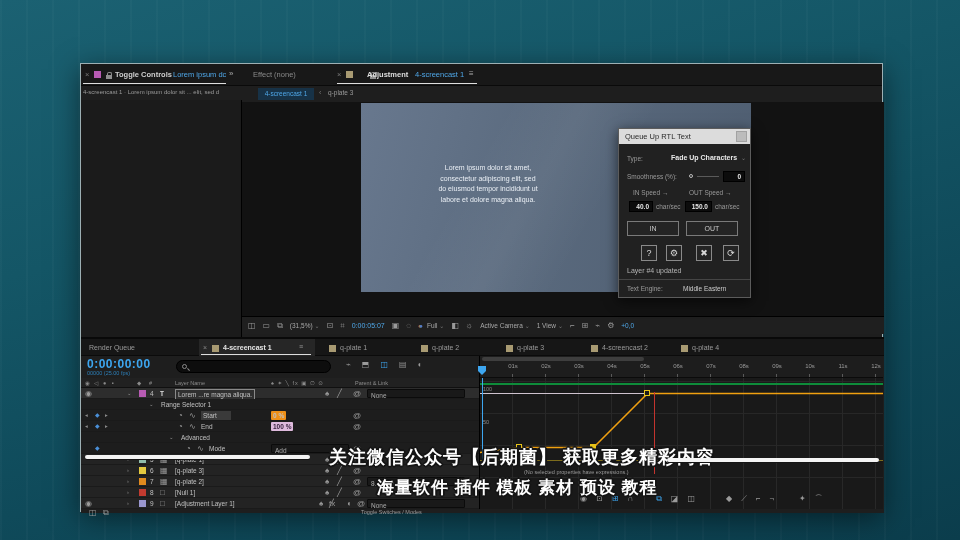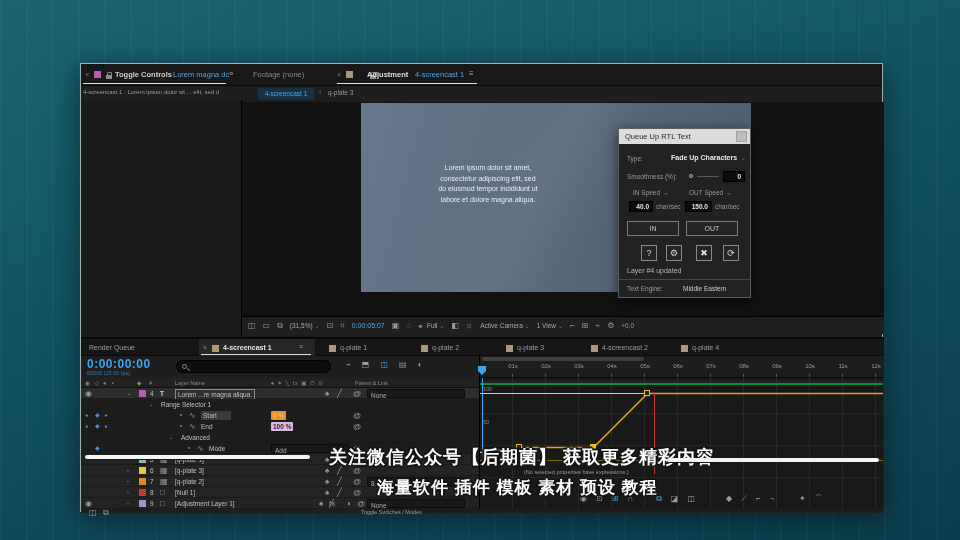--- a/index.html
+++ b/index.html
@@ -89,26 +89,26 @@
 <div id="stage">
 
   <div id="win">
 
     <div id="topbar">
       
       <span class="abs txt" style="left:4px;top:6px;color:#777">×</span>
       <span class="abs swatch" style="left: 13px; top: 7px; background: rgb(183, 91, 179);"></span>
       <span class="abs padlock" style="left:23px;top:8px"></span>
       <span class="abs txt" style="left:34px;top:6px;font-weight:bold;color:#cfcfcf">Toggle Controls</span>
-      <span class="abs txt blue" style="left:92px;top:6px">Lorem magna dc</span>
+      <span class="abs txt blue" style="left:92px;top:6px">Lorem ipsum dc</span>
       <span class="abs txt" style="left:148px;top:5px;color:#aaa;font-size:8px">»</span>
       <div class="underline" style="left:2px;width:143px"></div>
 
       
-      <span class="abs txt dim" style="left:172px;top:6px">Footage  (none)</span>
+      <span class="abs txt dim" style="left:172px;top:6px">Effect  (none)</span>
 
       
       <span class="abs txt" style="left:256px;top:6px;color:#777">×</span>
       <span class="abs swatch" style="left: 265px; top: 7px; background: rgb(168, 154, 114);"></span>
       <span class="abs padlock" style="left:275px;top:8px"></span>
       <span class="abs txt" style="left:286px;top:6px;font-weight:bold;color:#dedede">Adjustment</span>
       <span class="abs txt blue" style="left:334px;top:6px">4-screencast 1</span>
       <span class="abs txt" style="left:388px;top:5px;color:#aaa;font-size:8px">≡</span>
       <div class="underline" style="left:256px;width:140px"></div>
     </div>

